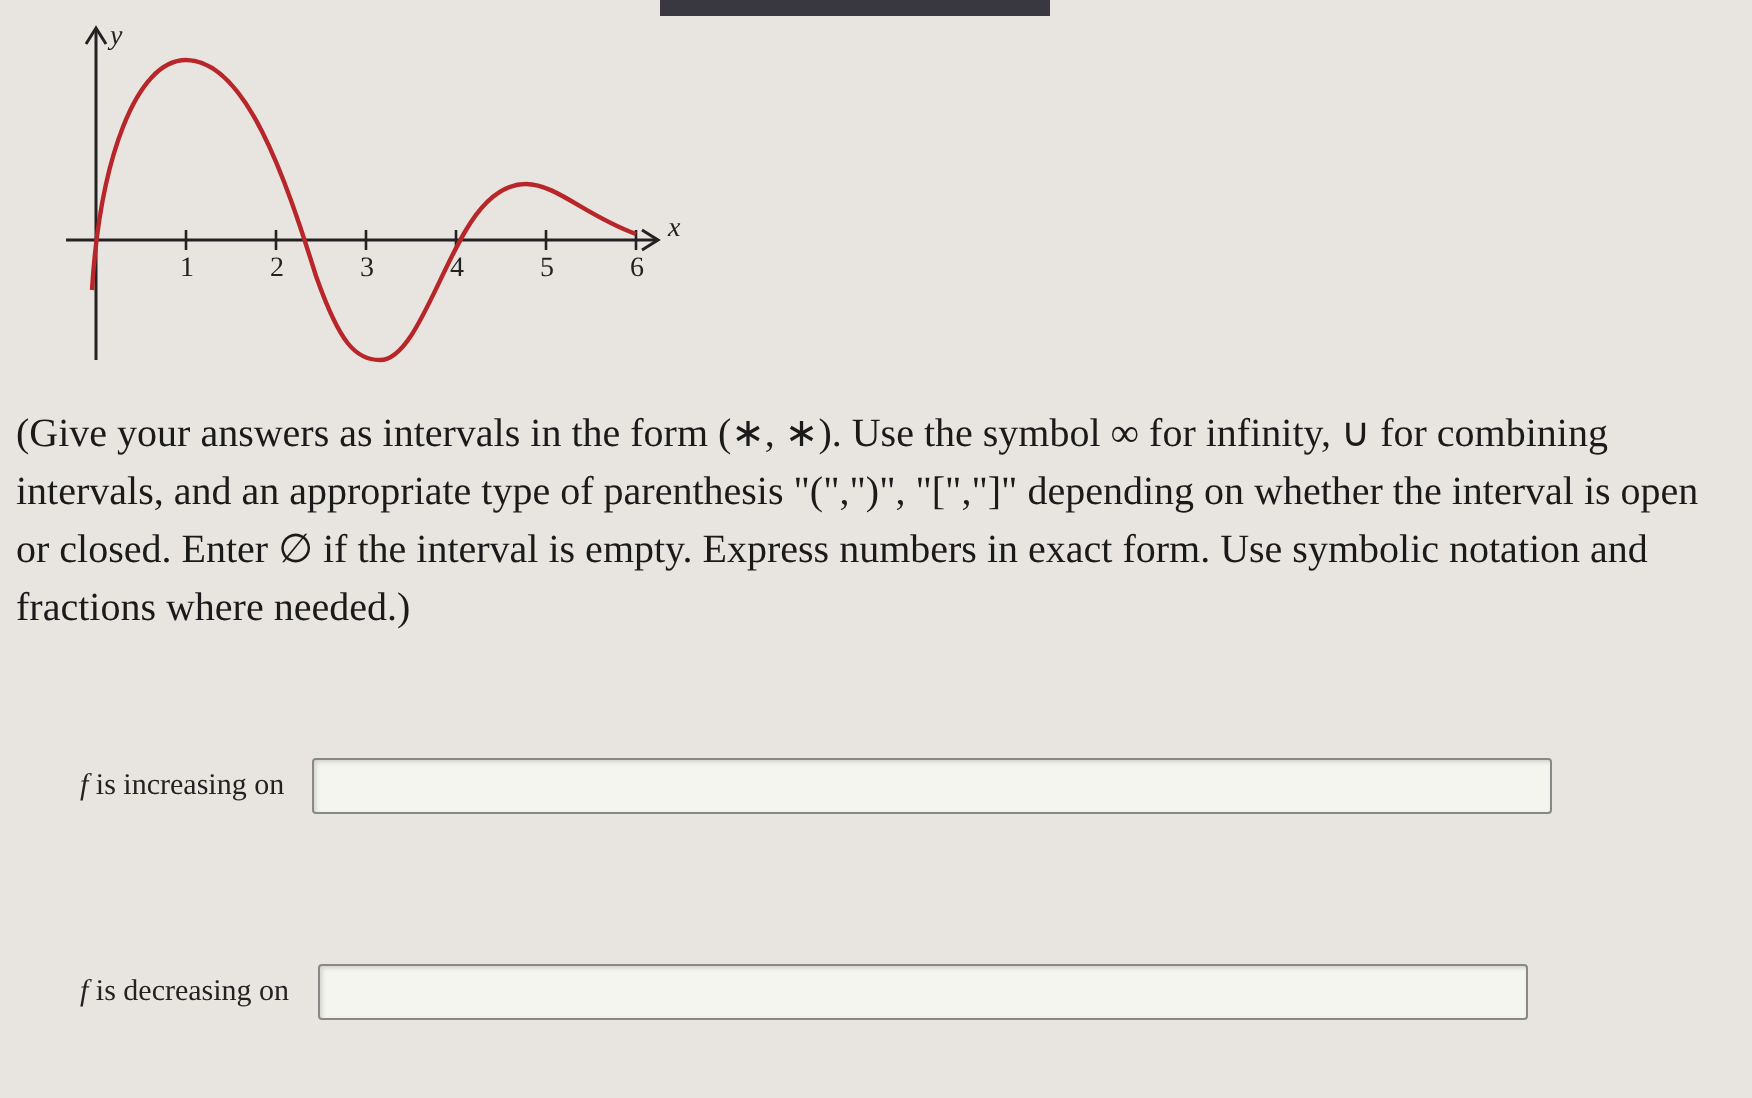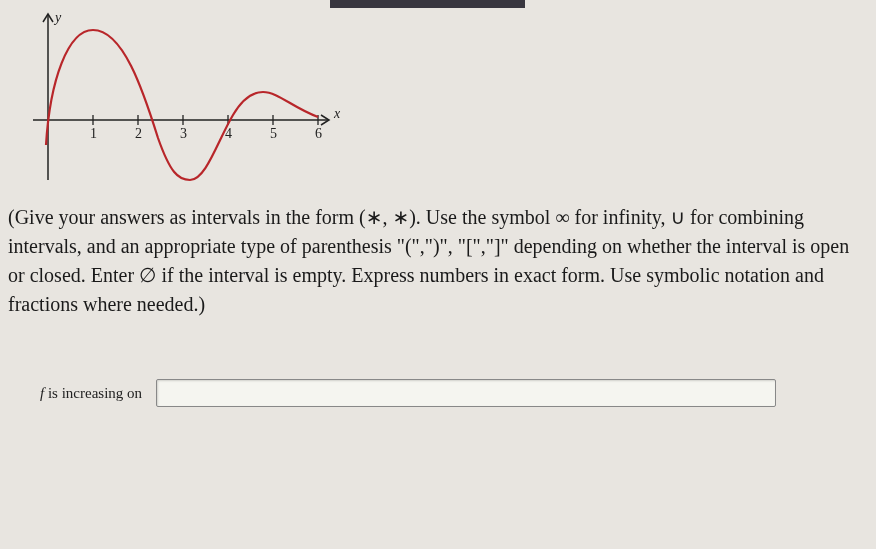--- a/index.html
+++ b/index.html
@@ -109,13 +109,17 @@
   </svg>
 </div>
 
 <p class="instructions">(Give your answers as intervals in the form (∗, ∗). Use the symbol ∞ for infinity, ∪ for combining intervals, and an appropriate type of parenthesis "(",")", "[","]" depending on whether the interval is open or closed. Enter ∅ if the interval is empty. Express numbers in exact form. Use symbolic notation and fractions where needed.)</p>
 
 <div class="question-area">
   <div class="question-row">
     <span class="question-label"><em>f</em><span> is increasing on</span></span>
     <input type="text" class="answer-input input-1" style="">
   </div>
+  <div class="question-row">
+    <span class="question-label"><em>f</em><span> is decreasing on</span></span>
+    <input type="text" class="answer-input input-2" style="">
+  </div>
 </div>
 
 </body></html>

